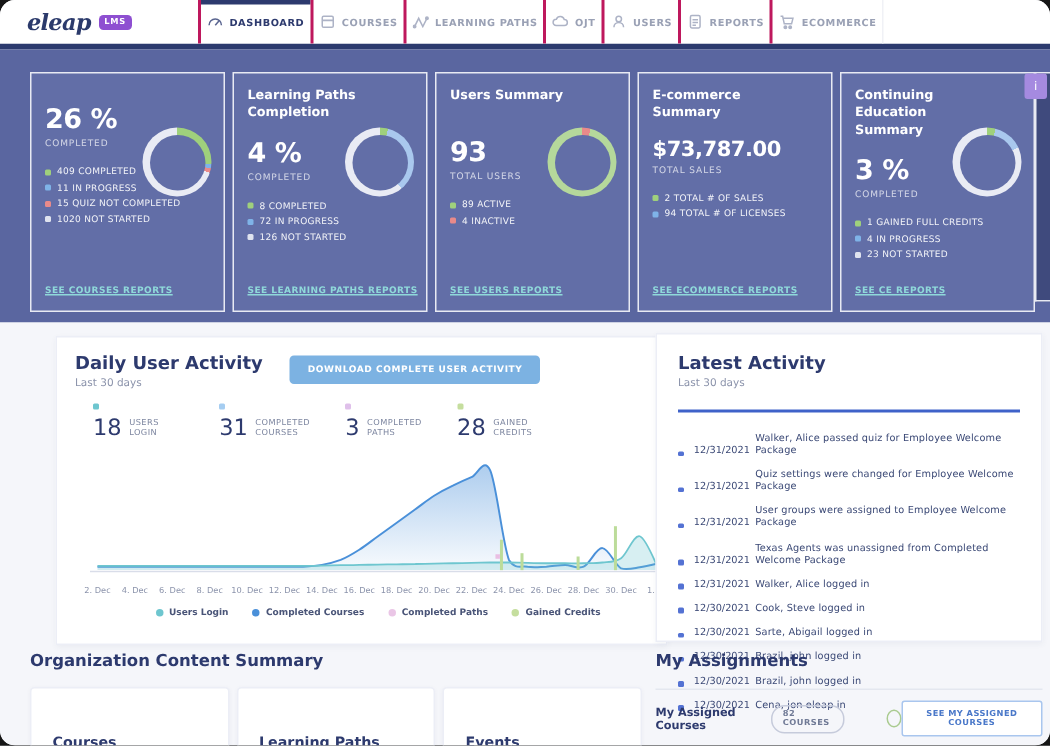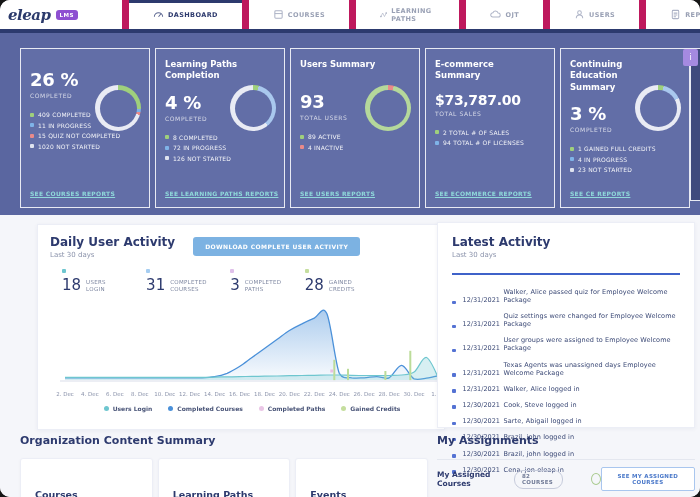--- a/index.html
+++ b/index.html
@@ -1,25 +1,25 @@
 <!DOCTYPE html>
 <html><head>
 <meta charset="utf-8">
 <style>
   html,body{margin:0;padding:0;background:#161616;}
   *{box-sizing:border-box;font-family:"DejaVu Sans","Liberation Sans",sans-serif;}
   .page{position:relative;width:700px;height:497px;background:#f5f6fa;border-radius:10px;overflow:hidden;margin:0 auto;}
 
   
   .topbar{position:absolute;top:0;left:0;width:700px;height:29px;background:#fff;display:flex;align-items:stretch;z-index:5;}
-  .logo{display:flex;align-items:center;padding:0 14px 0 8px;}
+  .logo{display:flex;align-items:center;padding:0 14px 0 18px;}
   .logo .brand{font-family:"DejaVu Serif","Liberation Serif",serif;font-style:italic;font-weight:bold;font-size:15px;color:#2b3a6b;letter-spacing:-.5px;}
   .logo .lms{background:#8e4fd1;color:#fff;font-size:5.5px;font-weight:bold;border-radius:3px;padding:2px 4px;margin-left:5px;letter-spacing:.5px;}
   nav{display:flex;margin-left:30px;}
-  .nav-item{display:flex;align-items:center;gap:4px;padding:0 24px;border-left:7px solid #be185d;color:#9aa1b5;font-size:6.5px;font-weight:bold;letter-spacing:.4px;cursor:pointer;}
+  .nav-item{display:flex;align-items:center;gap:4px;padding:0 4px;border-left:2px solid #be185d;color:#9aa1b5;font-size:6.5px;font-weight:bold;letter-spacing:.4px;cursor:pointer;}
   .nav-item:last-child{border-right:1px solid #f0f1f6;}
   .nav-item svg{color:#adb3c6;}
   .nav-item.active{color:#2d3a6e;box-shadow:inset 0 3px 0 #2d3a6e;}
   .nav-item.active svg{color:#5a6590;}
 
   .navy-strip{position:absolute;top:29px;left:0;width:700px;height:4px;background:#2c3a6e;}
 
   
   .band{position:absolute;top:33px;left:0;width:700px;height:182px;background:#5a66a0;}
   .cards{position:absolute;top:15px;left:20px;display:flex;gap:5px;}
@@ -382,21 +382,21 @@
 
   <div class="a-item">
     <span class="a-bullet"></span>
     <span class="a-date">12/31/2021</span>
     <span class="a-text">User groups were assigned to Employee Welcome Package</span>
   </div>
 
   <div class="a-item">
     <span class="a-bullet"></span>
     <span class="a-date">12/31/2021</span>
-    <span class="a-text">Texas Agents was unassigned days Employee Welcome Package</span>
+    <span class="a-text">Texas Agents was unassigned from Completed Welcome Package</span>
   </div>
 
   <div class="a-item">
     <span class="a-bullet"></span>
     <span class="a-date">12/31/2021</span>
     <span class="a-text">Walker, Alice logged in</span>
   </div>
 
   <div class="a-item">
     <span class="a-bullet"></span>

